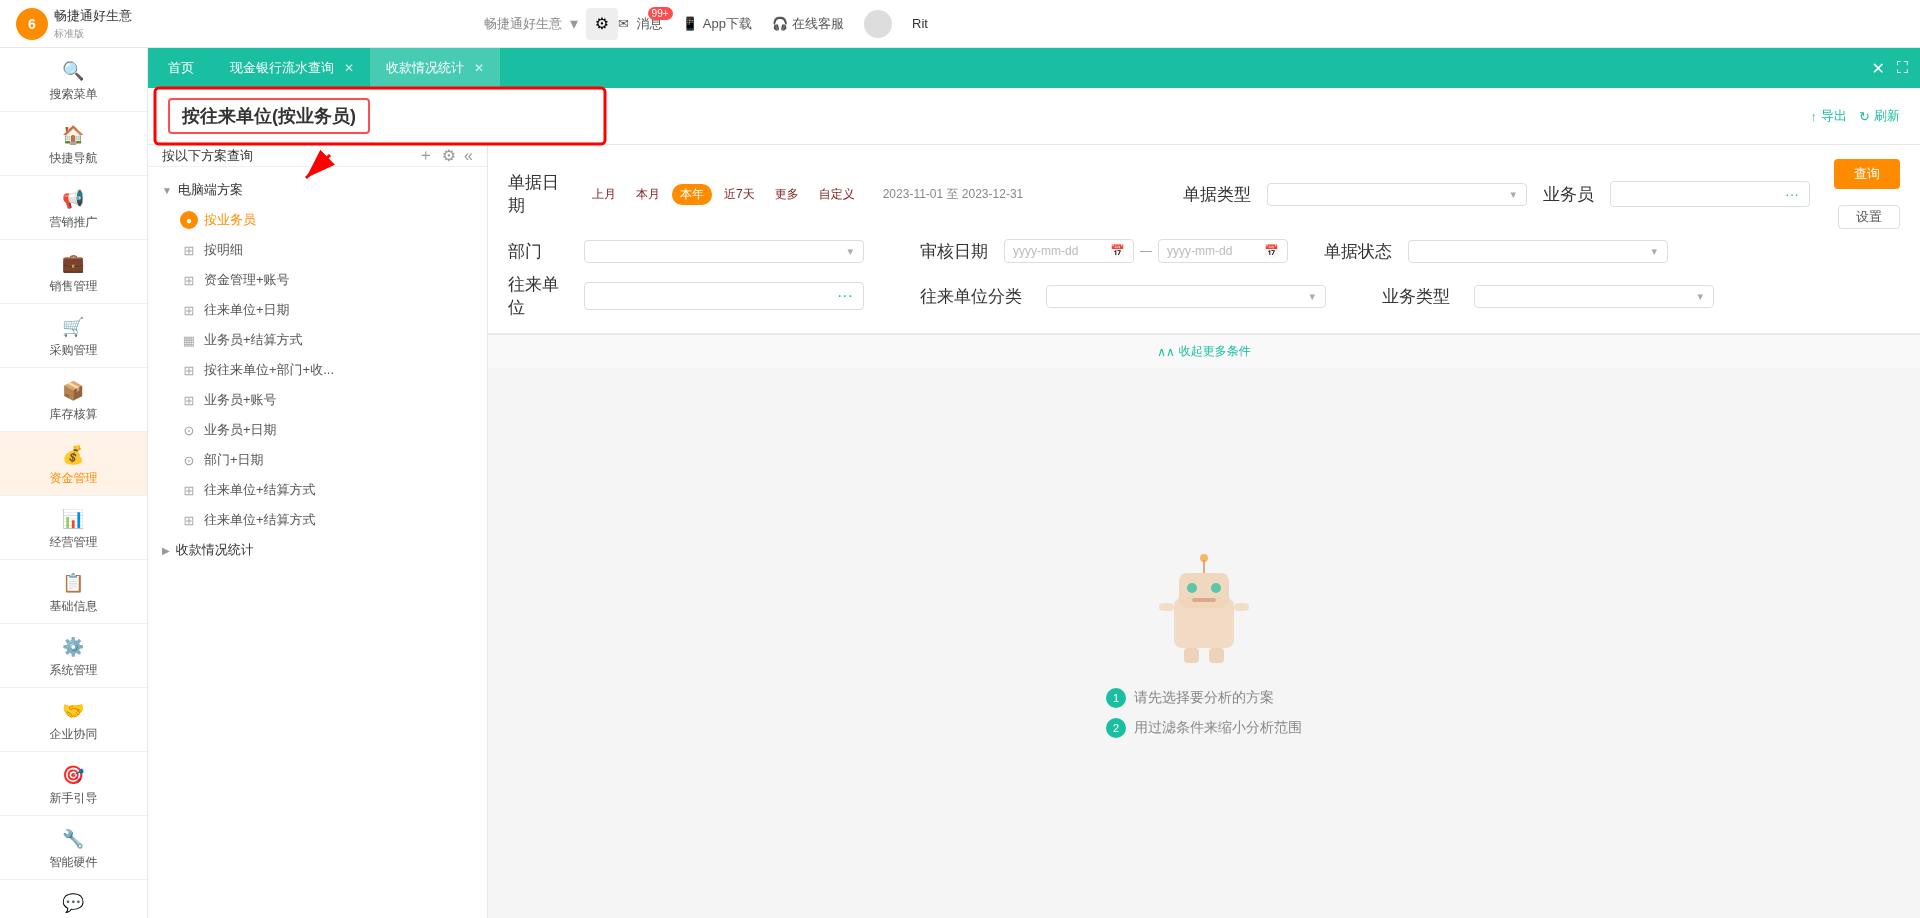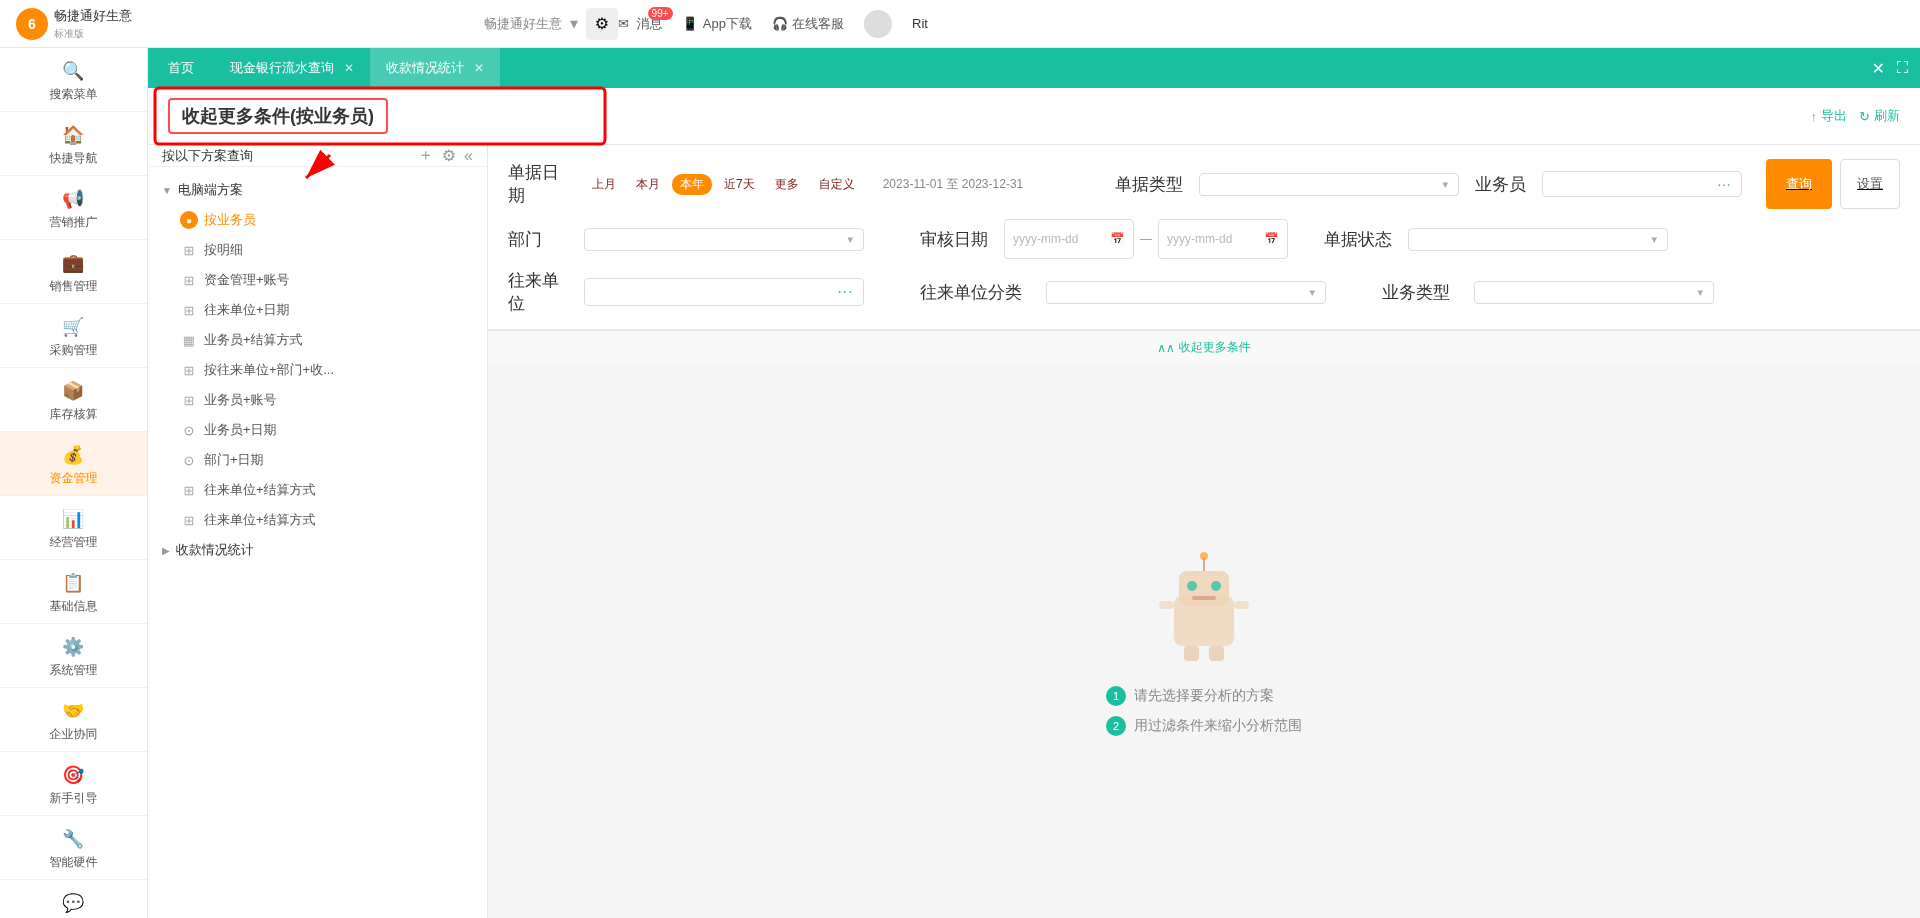--- a/index.html
+++ b/index.html
@@ -282,21 +282,21 @@
       min-width: 260px;
     }
     .date-input-group {
       display: flex;
       align-items: center;
       gap: 6px;
     }
     .date-input {
       border: 1px solid #ddd;
       border-radius: 4px;
-      padding: 12px 8px;
+      padding: 4px 8px;
       font-size: 12px;
       width: 130px;
       color: #aaa;
       display: flex;
       align-items: center;
       justify-content: space-between;
       cursor: pointer;
     }
     .date-sep { color: #999; font-size: 12px; }
     .more-dots {
@@ -311,32 +311,31 @@
       border: none;
       padding: 6px 20px;
       border-radius: 4px;
       font-size: 13px;
       cursor: pointer;
     }
     .settings-btn {
       background: #fff;
       color: #555;
       border: 1px solid #ddd;
-      padding: 15px 16px;
+      padding: 2px 16px;
       border-radius: 4px;
       font-size: 13px;
       cursor: pointer;
       margin-left: 4px;
     }
     .btn-group {
       display: flex;
-      flex-direction: row;
-      gap: 4px;
+      flex-direction: column;
+      gap: 16px;
       margin-left: 8px;
-      text-decoration: underline;
     }
     .collapse-row {
       display: flex;
       justify-content: center;
       align-items: center;
       padding: 8px;
       background: #f9f9f9;
       border-top: 1px solid #e8e8e8;
       cursor: pointer;
       color: #1abfa1;
@@ -579,21 +578,21 @@
         <span>收款情况统计</span>
         <span class="tab-close">✕</span>
       </div>
       <div class="tab-bar-end">
         <span class="tab-end-icon">✕</span>
         <span class="tab-end-icon">⛶</span>
       </div>
     </div>
 
     <div class="page-header">
-      <div class="page-title-box">收起更多条件(按业务员)</div>
+      <div class="page-title-box">按往来单位(按业务员)</div>
       <div class="page-actions">
         <div class="action-btn">
           <span>↑</span>
           <span>导出</span>
         </div>
         <div class="action-btn">
           <span>↻</span>
           <span>刷新</span>
         </div>
       </div>

